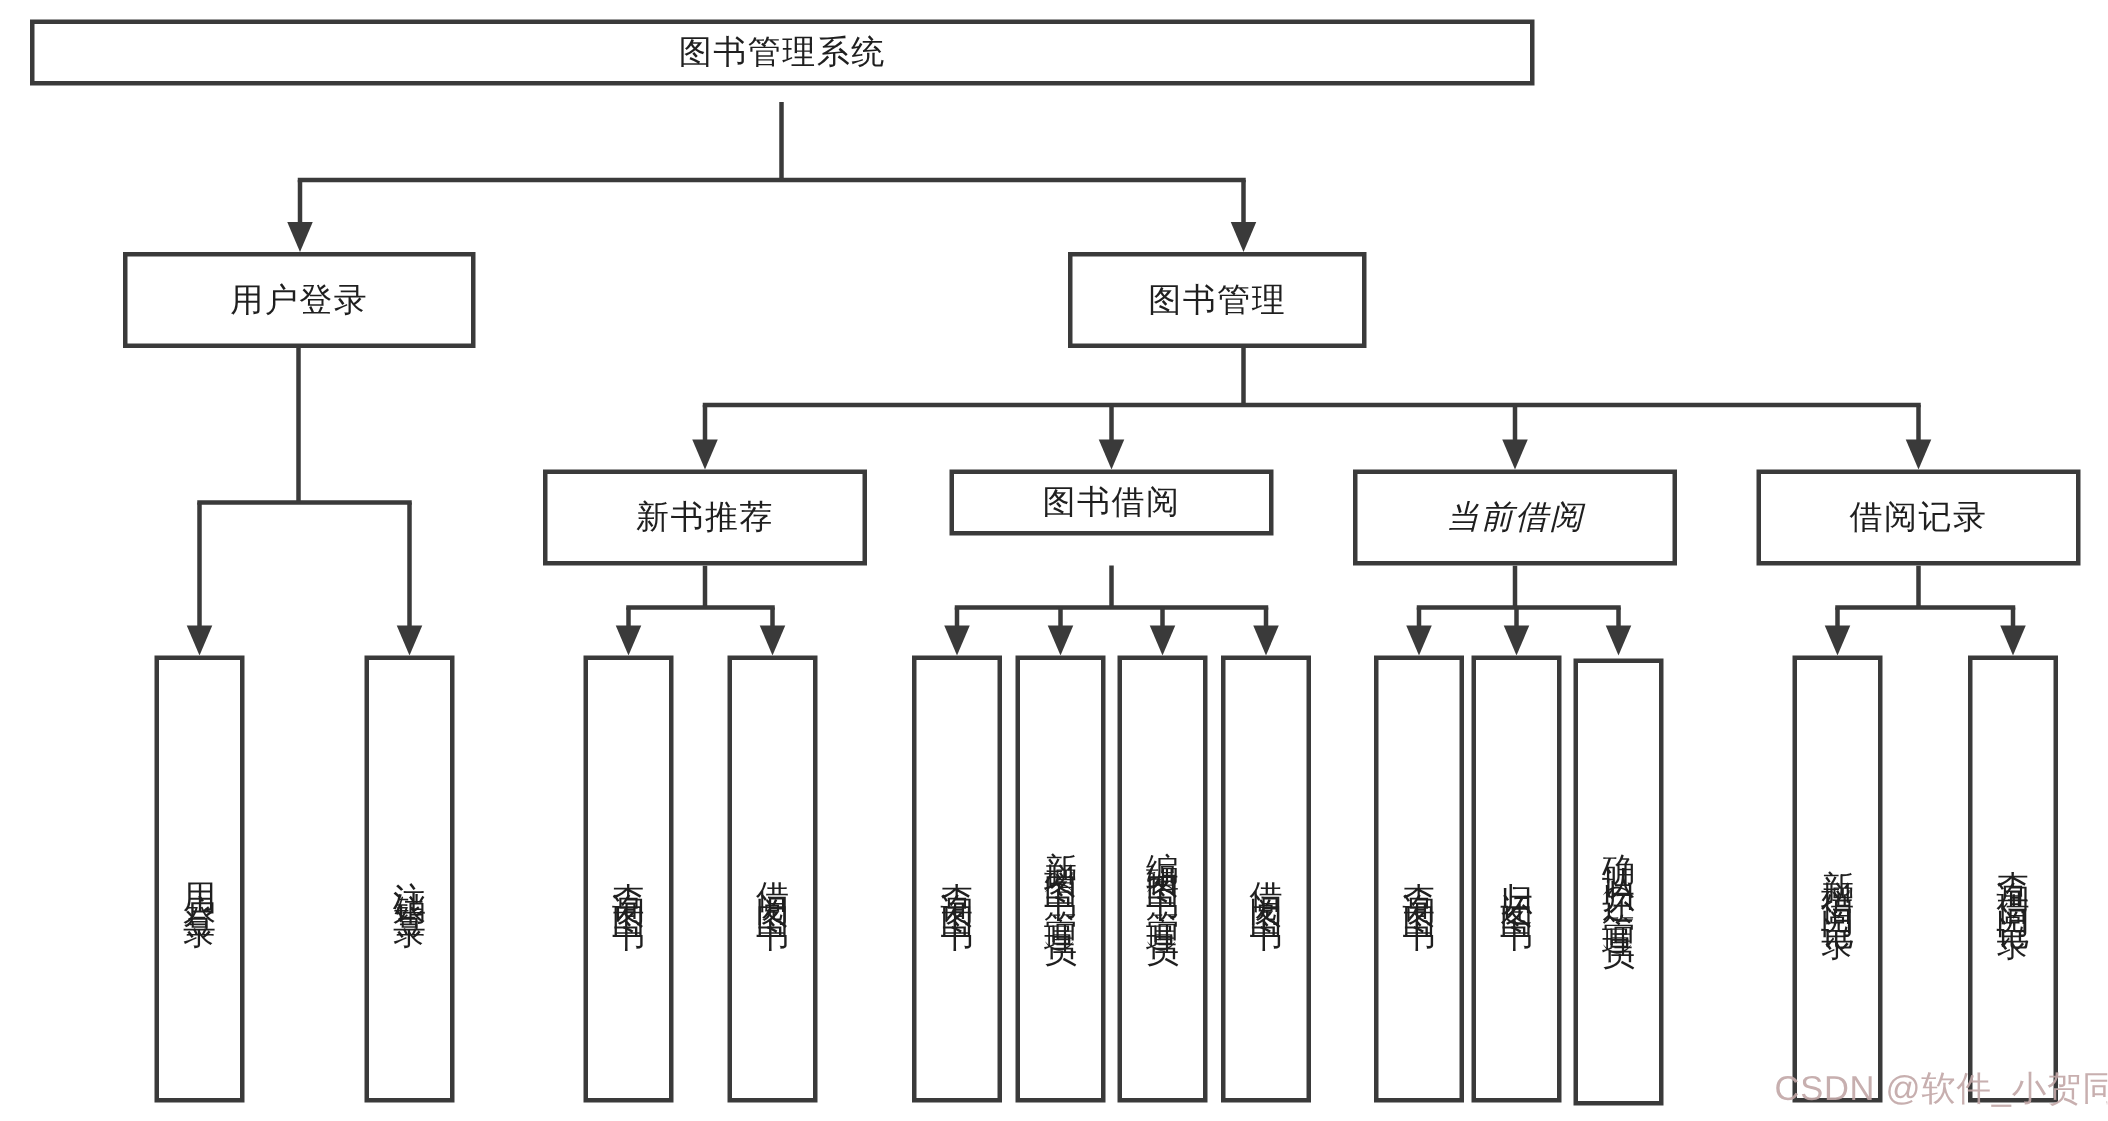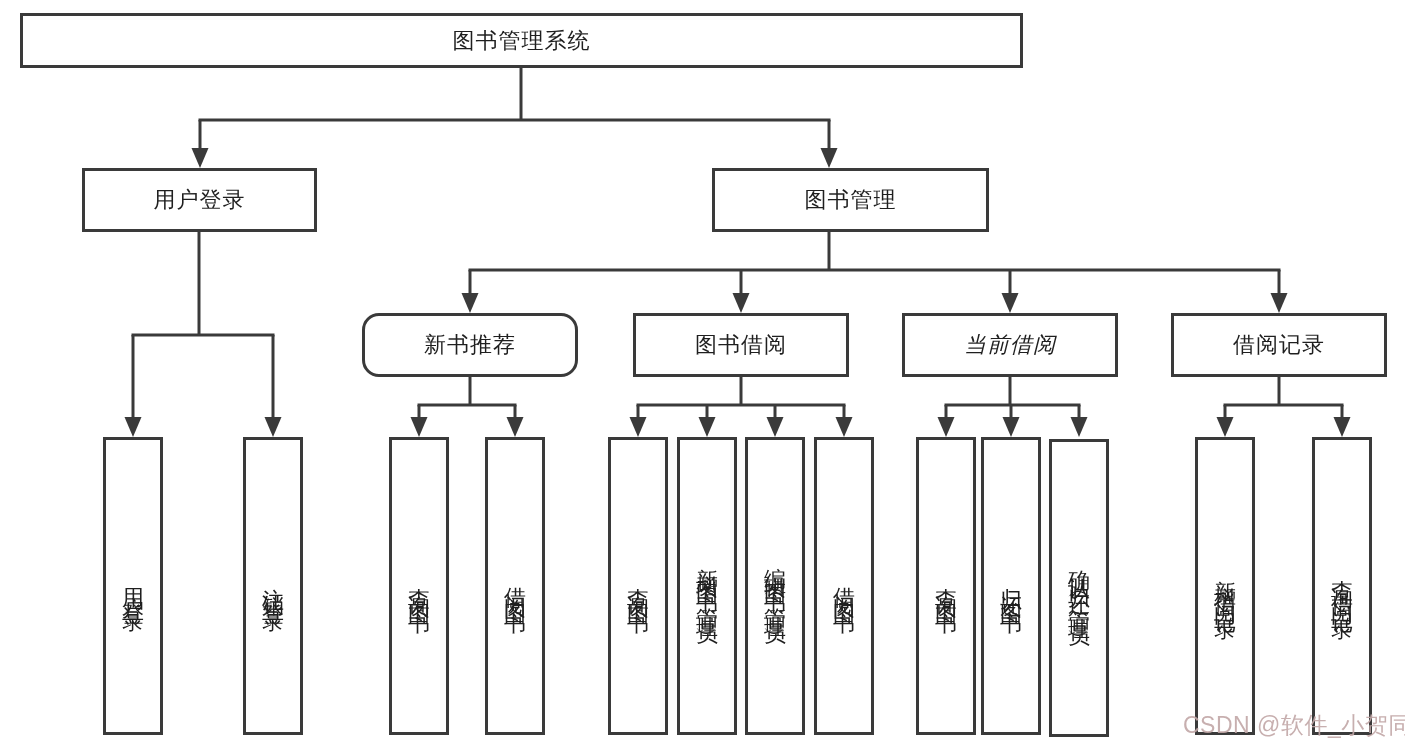--- a/index.html
+++ b/index.html
@@ -109,27 +109,27 @@
       <line x1="1079" y1="405" x2="1079" y2="419" stroke="#3a3a3a" stroke-width="3"></line>
       <polygon points="1070.5,417 1087.5,417 1079,437" fill="#3a3a3a"></polygon>
       <line x1="1279" y1="377" x2="1279" y2="405" stroke="#3a3a3a" stroke-width="3"></line>
       <line x1="1223.5" y1="405" x2="1343.5" y2="405" stroke="#3a3a3a" stroke-width="3"></line>
       <line x1="1225" y1="405" x2="1225" y2="419" stroke="#3a3a3a" stroke-width="3"></line>
       <polygon points="1216.5,417 1233.5,417 1225,437" fill="#3a3a3a"></polygon>
       <line x1="1342" y1="405" x2="1342" y2="419" stroke="#3a3a3a" stroke-width="3"></line>
       <polygon points="1333.5,417 1350.5,417 1342,437" fill="#3a3a3a"></polygon>
     </svg>
 
-  <div class="box h-box" style="left:20px; top:13px; width:1003px; height:55px;font-family:Liberation Mono, monospace;">图书管理系统</div>
+  <div class="box h-box" style="left:20px; top:13px; width:1003px; height:44px;font-family:Liberation Mono, monospace;">图书管理系统</div>
 
   <div class="box h-box" style="left:82px; top:168px; width:235px; height:64px;">用户登录</div>
-  <div class="box h-box" style="left:712px; top:168px; width:277px; height:64px;">图书管理</div>
+  <div class="box h-box" style="left:712px; top:168px; width:199px; height:64px;">图书管理</div>
 
-  <div class="box h-box" style="left:362px; top:313px; width:216px; height:64px;border-radius:17px;">新书推荐</div>
-  <div class="box h-box" style="left:633px; top:313px; width:216px; height:64px;">图书借阅</div>
+  <div class="box h-box" style="left:362px; top:313px; width:216px; height:64px;">新书推荐</div>
+  <div class="box h-box" style="left:633px; top:313px; width:216px; height:44px;">图书借阅</div>
   <div class="box h-box" style="left:902px; top:313px; width:216px; height:64px;font-style:italic;">当前借阅</div>
   <div class="box h-box" style="left:1171px; top:313px; width:216px; height:64px;">借阅记录</div>
 
   <div class="box v-box" style="left:103px; top:437px; width:60px; height:298px;">用户登录</div>
   <div class="box v-box" style="left:243px; top:437px; width:60px; height:298px;">注销登录</div>
 
   <div class="box v-box" style="left:389px; top:437px; width:60px; height:298px;">查询图书</div>
   <div class="box v-box" style="left:485px; top:437px; width:60px; height:298px;">借阅图书</div>
 
   <div class="box v-box" style="left:608px; top:437px; width:60px; height:298px;">查询图书</div>

